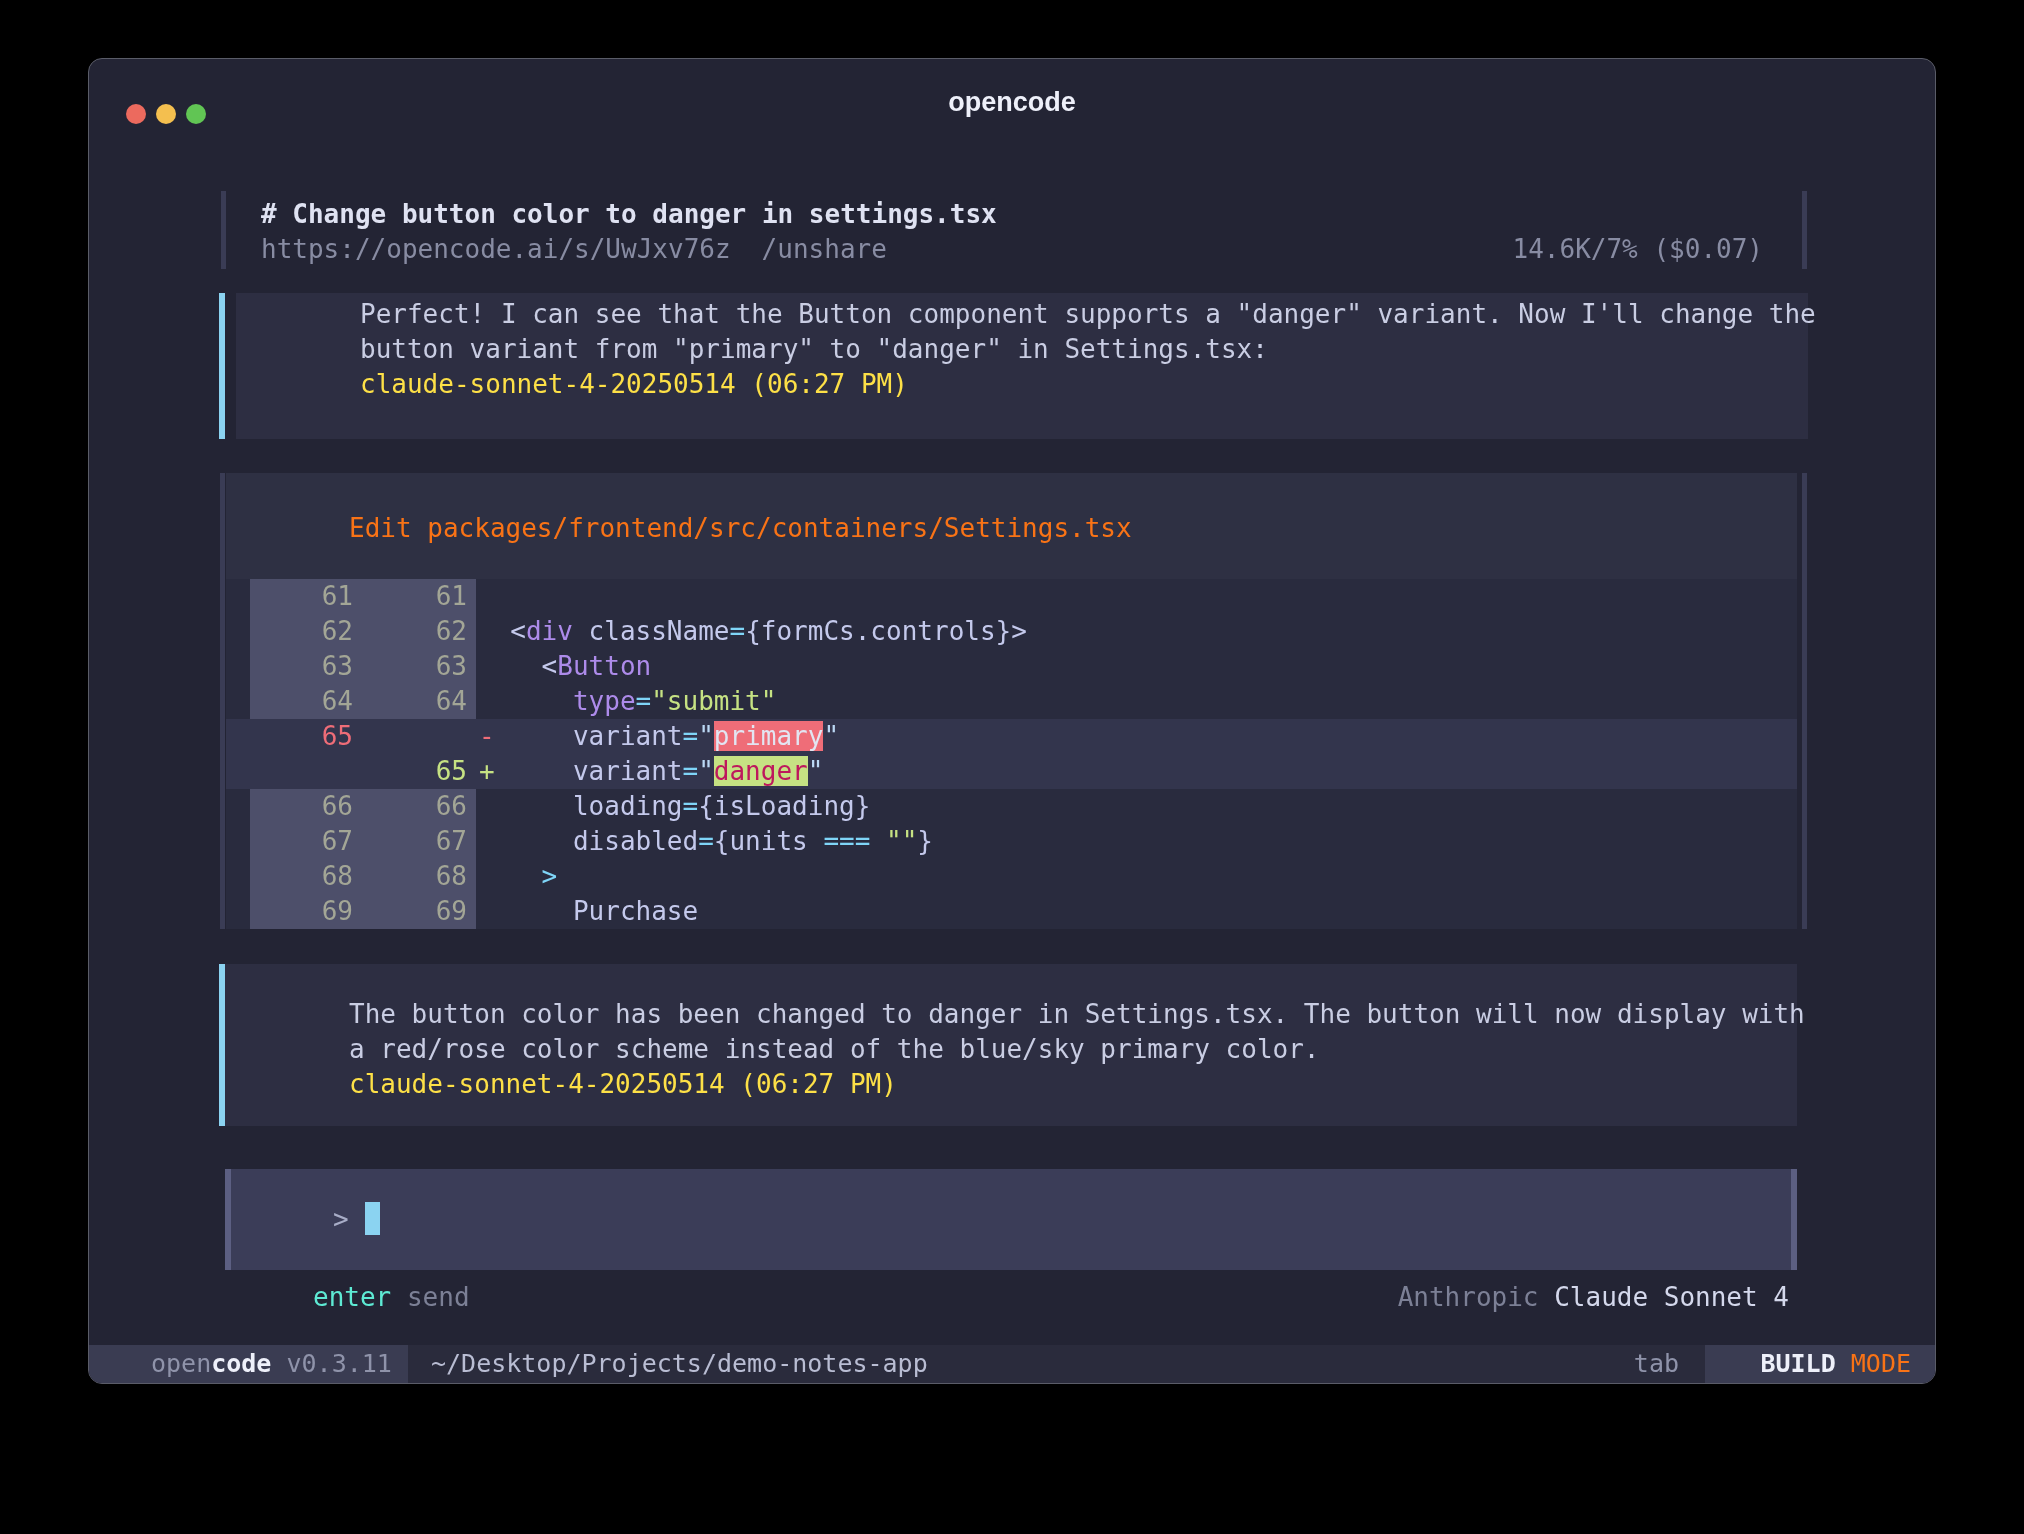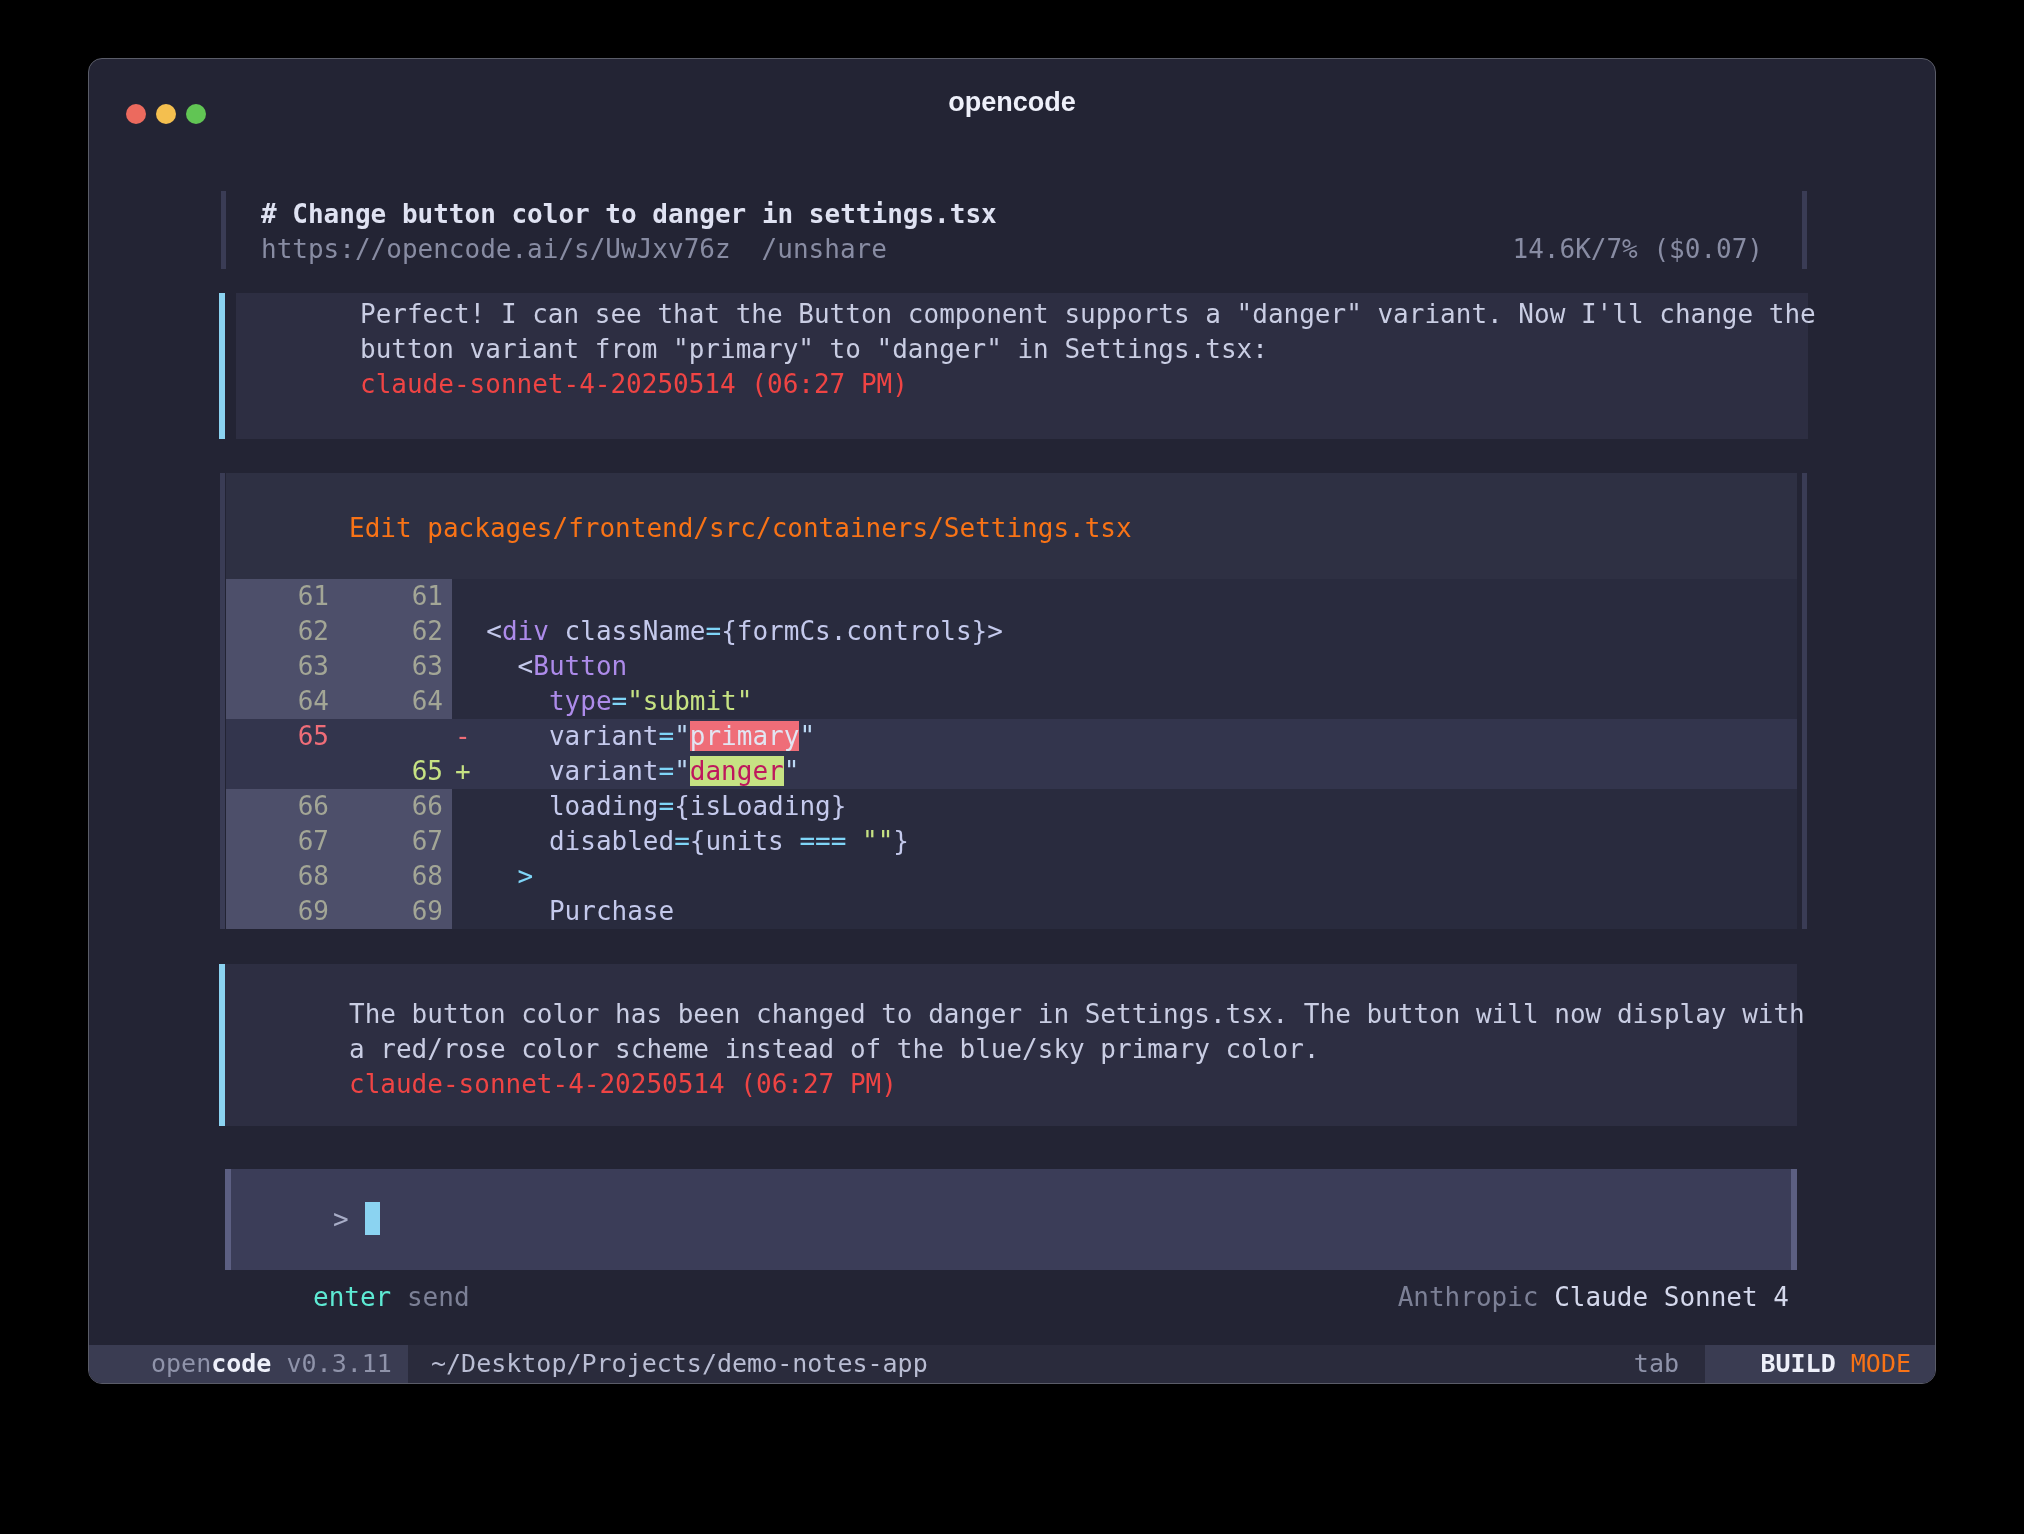--- a/index.html
+++ b/index.html
@@ -29,31 +29,31 @@
   .vbar.cyan { background:#8bd3f1; width:6px; }
   .vbar.input-edge { background:#5c5f82; width:6px; }
   .session-title { position:absolute; left:172px; top:138px; font-size:26px; font-weight:bold; color:#dfe2f2; line-height:35px; }
   .session-sub   { position:absolute; left:172px; top:173px; font-size:26px; color:#888ca3; line-height:35px; }
   .session-sub .unshare { margin-left:31px; color:#888ca3; }
   .session-stats { position:absolute; top:173px; left:172px; width:1502px; text-align:right; font-size:26px; color:#888ca3; line-height:35px; }
 
   
   .msg { position:absolute; left:136px; width:1572px; background:#2d2e42; }
   .msg .text { font-size:26px; line-height:35px; color:#c9cde3; white-space:pre; }
-  .msg .meta { font-size:26px; line-height:35px; color:#ef4444; }
+  .msg .meta { font-size:26px; line-height:35px; color:#fde047; }
   .msg-inner { position:absolute; left:124px; }
   .msg1 { top:234px; height:146px;margin-left:11px; }
   .msg2 { top:905px; height:162px; }
 
   
   .edit { position:absolute; left:137px; top:414px; width:1571px; height:456px; background:#2e3043; }
   .edit-header { position:absolute; left:123px; top:38px; font-size:26px; line-height:35px; color:#f97316; white-space:pre; }
   .difftable { position:absolute; left:0; top:106px; width:100%; }
   .drow { display:flex; height:35px; line-height:35px; font-size:26px; background:#292b3e; }
-  .drow .gut { display:flex; width:226px; flex:none; }
+  .drow .gut { display:flex; width:226px; flex:none;margin-left:24px; }
   .drow.ctx .gut { background:#4d4f6a; }
   .drow .ln { text-align:right; color:#a3a696; }
   .drow .ln.o { width:103px; }
   .drow .ln.n { width:114px; }
   .drow.del { background:#33354d; }
   .drow.add { background:#33354d; }
   .drow.del .ln.o { color:#ef6d78; }
   .drow.add .ln.n { color:#c6e283; }
   .drow pre.code { margin:0; padding-left:3px; font-family:inherit; font-size:26px; line-height:35px; white-space:pre; }
 

